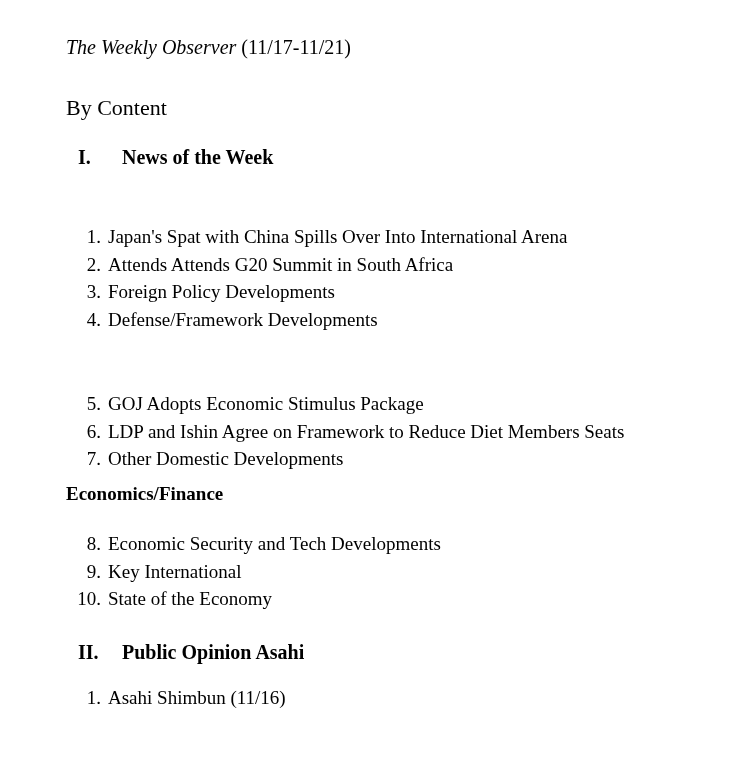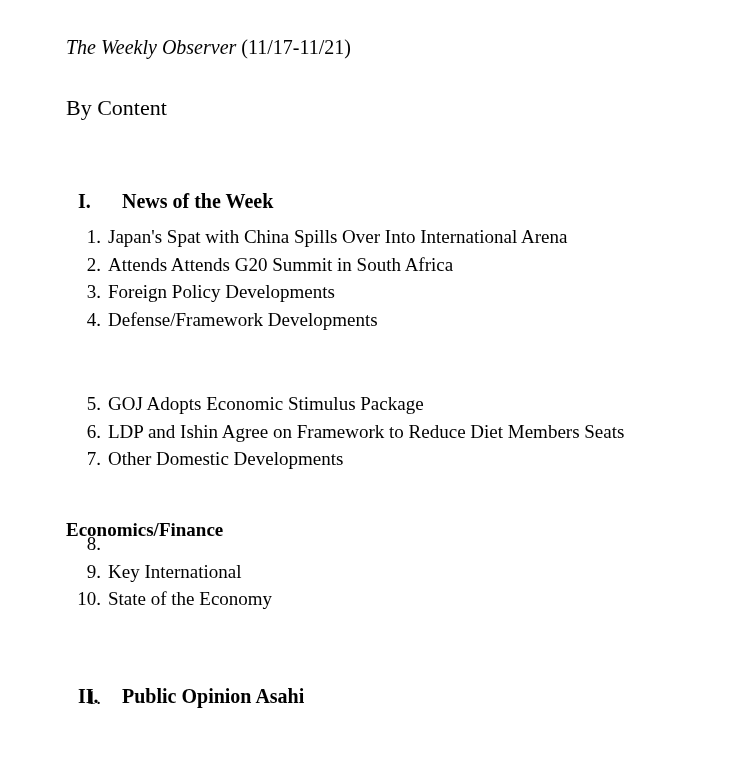--- a/index.html
+++ b/index.html
@@ -50,42 +50,41 @@
     white-space: nowrap;
   }
 
   
   .roman-heading {
     position: absolute;
     font-weight: bold;
     font-size: 20px;
     line-height: 26px;
     white-space: nowrap;
-    margin-top: 44px;
   }
   .roman-heading .rn {
     display: inline-block;
     width: 44px;
     text-align: left;
   }
   .rh-1 { left: 78px; top: 144px; }
   .rh-2 { left: 78px; top: 639px; }
 
   
   .cat-heading {
     position: absolute;
     left: 66px;
     font-weight: bold;
     font-size: 19px;
     line-height: 25px;
     white-space: nowrap;
   }
   .cat-fp  { top: 192px; }
   .cat-dp  { top: 360px; }
-  .cat-ef  { top: 517px; font-family: Liberation Serif, serif; }
+  .cat-ef  { top: 481px; font-family: Liberation Serif, serif; }
 
   
   .list-block {
     position: absolute;
     left: 66px;
     margin: 0;
     padding: 0;
     list-style: none;
   }
   .lb-fp { top: 223px; }
@@ -158,34 +157,36 @@
     <li>
       <span class="num">7.</span>
       <span class="txt">Other Domestic Developments</span>
     </li>
   </ul>
 
   <div class="cat-heading cat-ef">Economics/Finance</div>
   <ul class="list-block lb-ef">
     <li>
       <span class="num">8.</span>
+      <span class="txt">Economic Security and Tech Developments</span>
     </li>
     <li>
       <span class="num">9.</span>
       <span class="txt">Key International</span>
     </li>
     <li>
       <span class="num">10.</span>
       <span class="txt">State of the Economy</span>
     </li>
   </ul>
 
   <div class="roman-heading rh-2">
     <span class="rn">II.</span><span>Public Opinion Asahi</span>
   </div>
 
   <ul class="list-block lb-polls">
     <li>
       <span class="num">1.</span>
+      <span class="txt">Asahi Shimbun (11/16)</span>
     </li>
   </ul>
 
 </div>
 
 </body></html>

